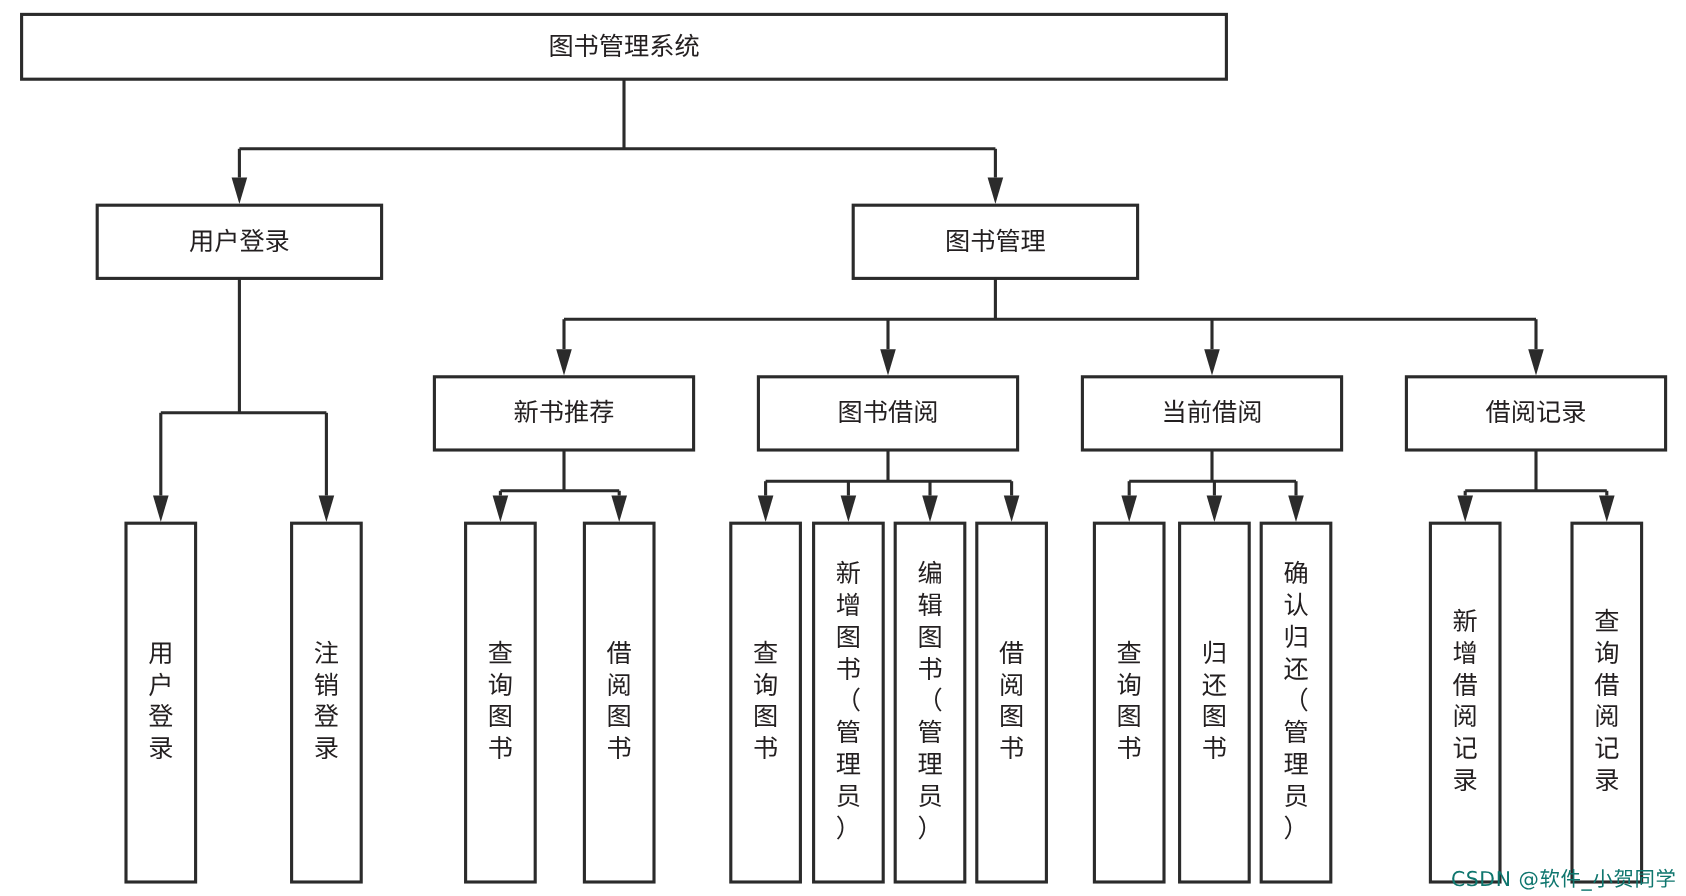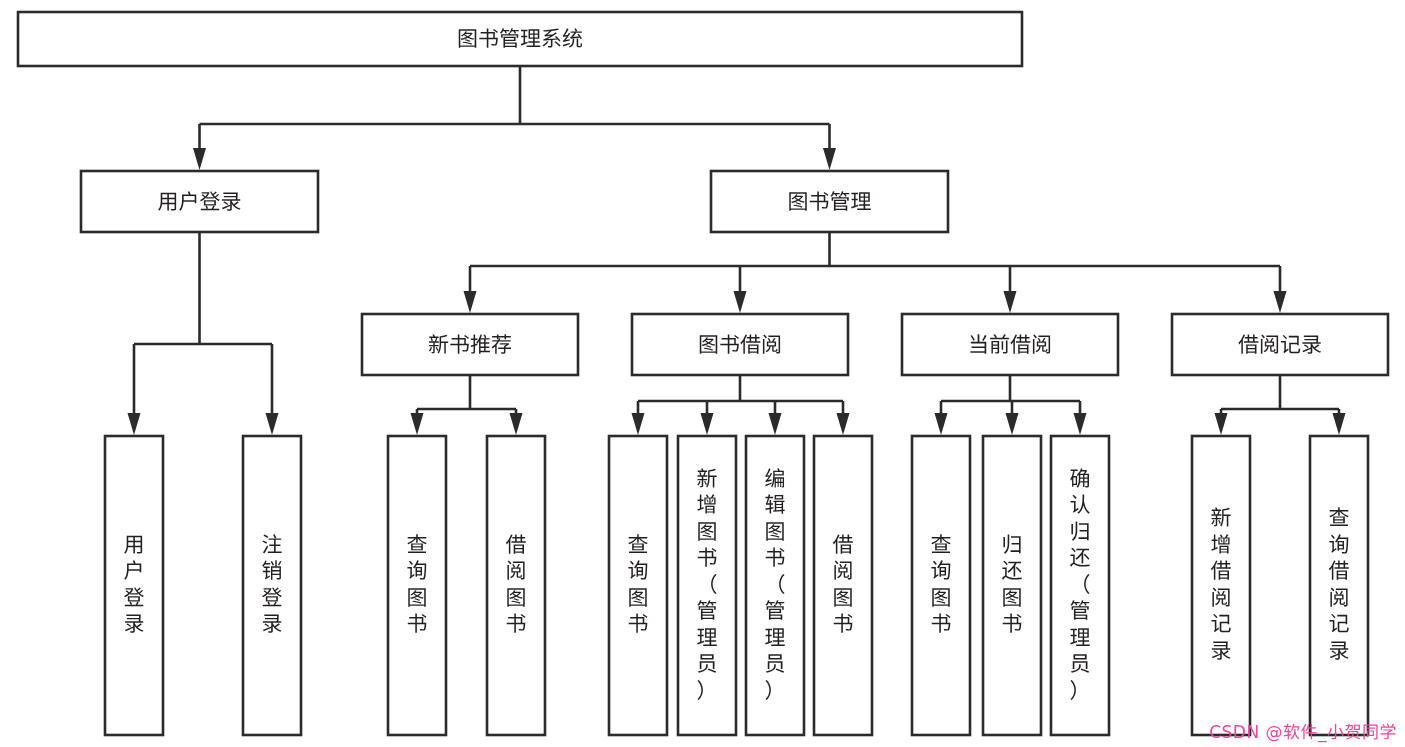--- a/index.html
+++ b/index.html
@@ -50,21 +50,21 @@
   .arrow-head {
     fill: #2b2b2b;
     stroke: none;
   }
   .watermark-text {
     position: absolute;
     right: 8px;
     bottom: 4px;
     font-family: "DejaVu Sans", "Liberation Sans", sans-serif;
     font-size: 17px;
-    color: #ec4899;
+    color: #0f766e;
     letter-spacing: 0.5px;
     user-select: none;
     pointer-events: none;
     white-space: nowrap;
   }
 </style>
 </head>
 <body>
 
 <div id="diagram-root">

